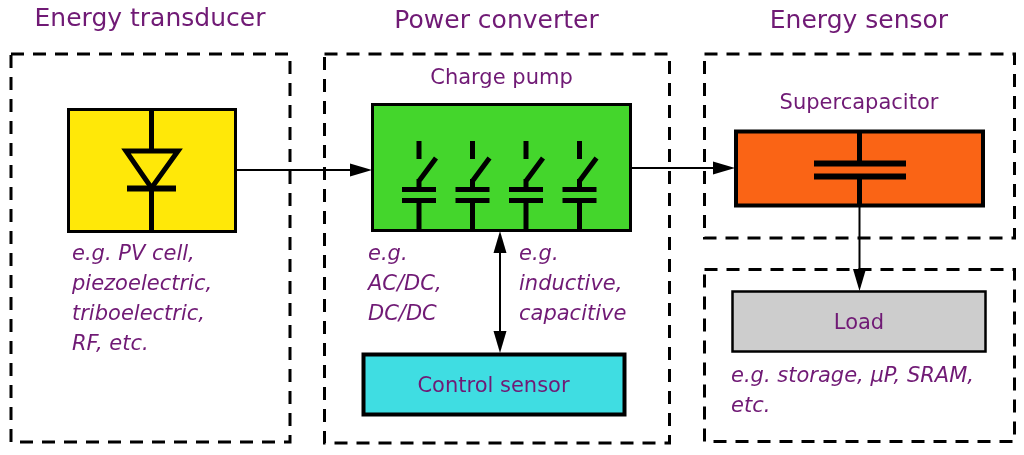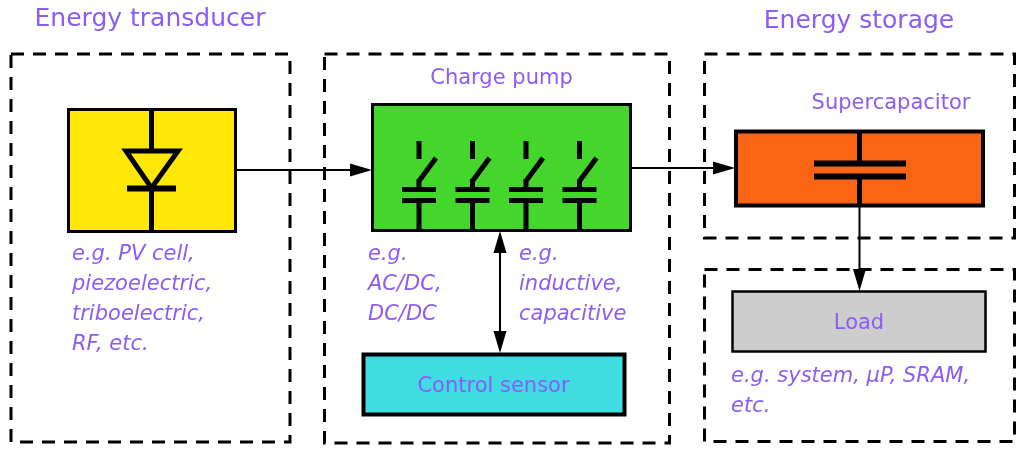--- a/index.html
+++ b/index.html
@@ -1,18 +1,18 @@
 <!DOCTYPE html>
 <html><head>
 <meta charset="utf-8">
 <style>
   html,body { margin:0; padding:0; background:#ffffff; }
   .canvas {
     position:relative; width:1024px; height:455px; background:#ffffff;
-    font-family:"DejaVu Sans","Liberation Sans",sans-serif; color:#8b5cf6;
+    font-family:"DejaVu Sans","Liberation Sans",sans-serif; color:#701a75;
     overflow:hidden;
   }
   .abs { position:absolute; }
   .title { font-size:25px; text-align:center; white-space:nowrap; }
   .lbl { font-size:21px; text-align:center; white-space:nowrap; }
   .examples { font-size:21px; line-height:30px; white-space:pre-line;font-style:italic; }
   .boxlabel { font-size:21px; display:flex; align-items:center; justify-content:center; }
   svg.layer { position:absolute; left:0; top:0; }
 </style>
 </head>
@@ -76,34 +76,35 @@
       <polygon points="500,353 493.5,331 506.5,331" fill="#000"></polygon>
     </g>
 
     <g>
       <path d="M859.5,205 V270" stroke="#000" stroke-width="2" fill="none"></path>
       <polygon points="859.5,291 853,269 866,269" fill="#000"></polygon>
     </g>
   </svg>
 
   <div class="abs title" style="left:10px; top:3px; width:280px;">Energy transducer</div>
-  <div class="abs title" style="left:703px; top:5px; width:312px;">Energy storage</div>
+  <div class="abs title" style="left:323px; top:5px; width:347px;">Power converter</div>
+  <div class="abs title" style="left:703px; top:5px; width:312px;">Energy sensor</div>
 
   <div class="abs lbl" style="left:371px; top:65px; width:261px;">Charge pump</div>
-  <div class="abs lbl" style="left:766px; top:90px; width:250px;">Supercapacitor</div>
+  <div class="abs lbl" style="left:734px; top:90px; width:250px;">Supercapacitor</div>
 
   <div class="abs boxlabel" style="left:363px; top:354px; width:261px; height:61px;">Control sensor</div>
   <div class="abs boxlabel" style="left:732px; top:291px; width:254px; height:61px;">Load</div>
 
   <div class="abs examples" style="left:72px; top:238px; width:215px;">e.g. PV cell,
 piezoelectric,
 triboelectric,
 RF, etc.</div>
   <div class="abs examples" style="left:368px; top:238px; width:120px;">e.g.
 AC/DC,
 DC/DC</div>
   <div class="abs examples" style="left:519px; top:238px; width:130px;">e.g.
 inductive,
 capacitive</div>
-  <div class="abs examples" style="left:731px; top:360px; width:290px;">e.g. system, µP, SRAM,
+  <div class="abs examples" style="left:731px; top:360px; width:290px;">e.g. storage, µP, SRAM,
 etc.</div>
 
 </div>
 
 </body></html>

